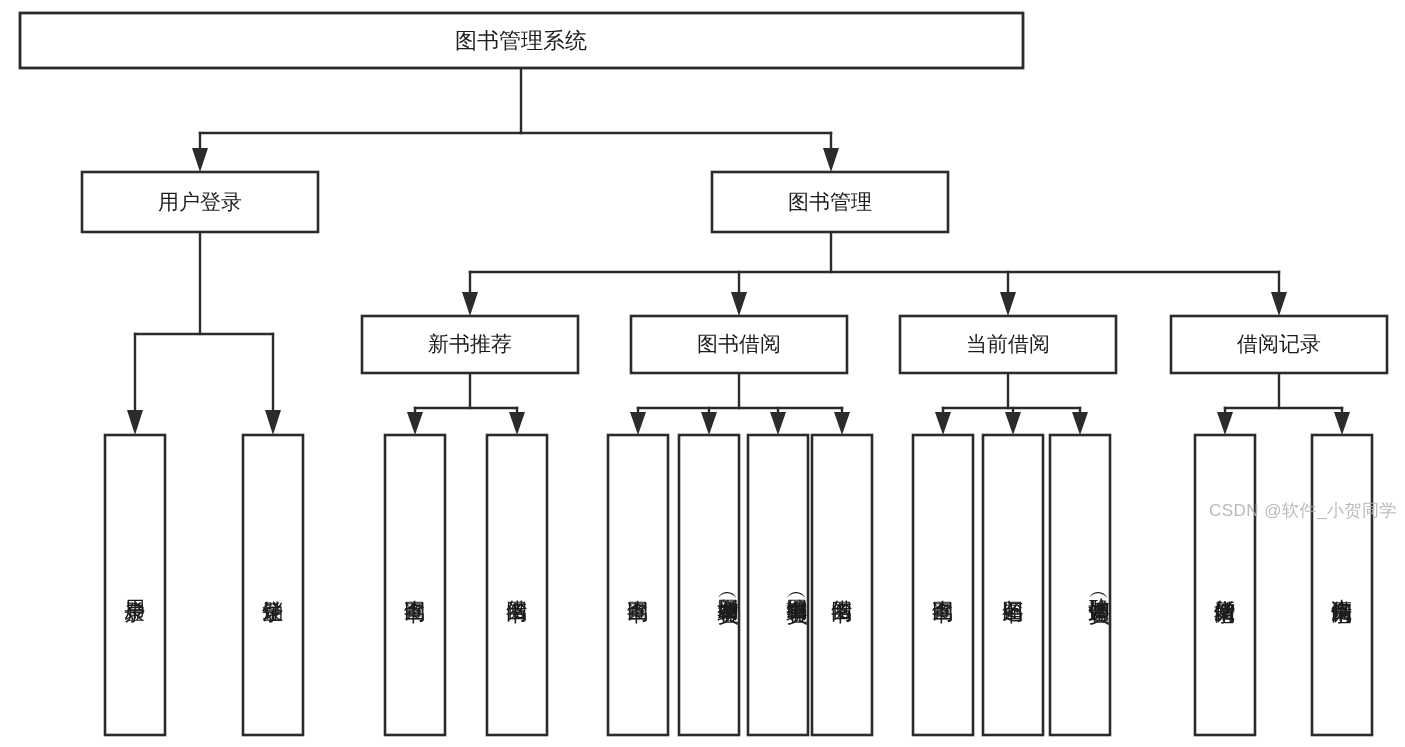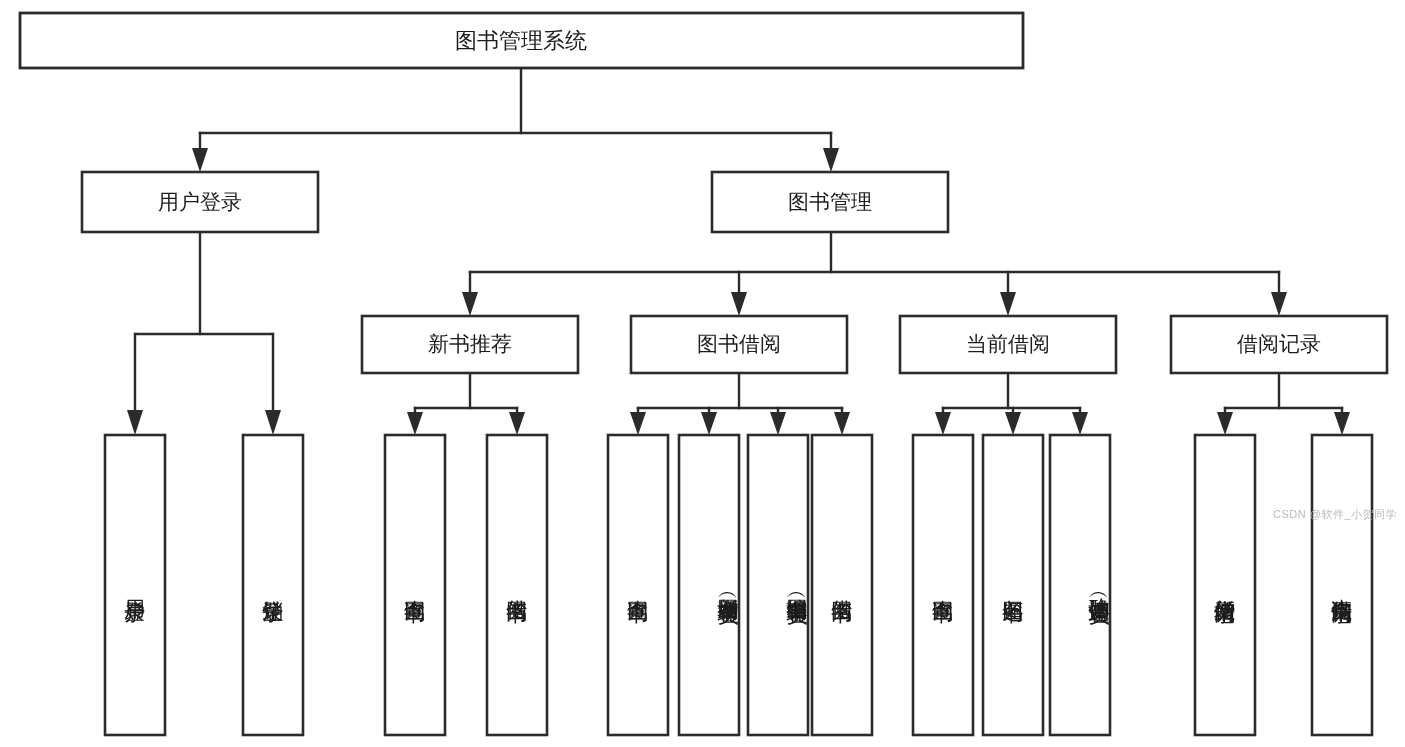--- a/index.html
+++ b/index.html
@@ -71,21 +71,21 @@
     justify-content: center;
     text-align: center;
     pointer-events: none;
     white-space: nowrap;
   }
   .watermark {
     position: absolute;
     right: 8px;
     bottom: 6px;
     font-family: "Liberation Sans", "DejaVu Sans", sans-serif;
-    font-size: 11px;
+    font-size: 17px;
     color: #b4b4b4;
     opacity: 0.92;
     letter-spacing: 0.5px;
     white-space: nowrap;
     margin-left: 20px;
   }
 </style>
 </head>
 <body>
 

